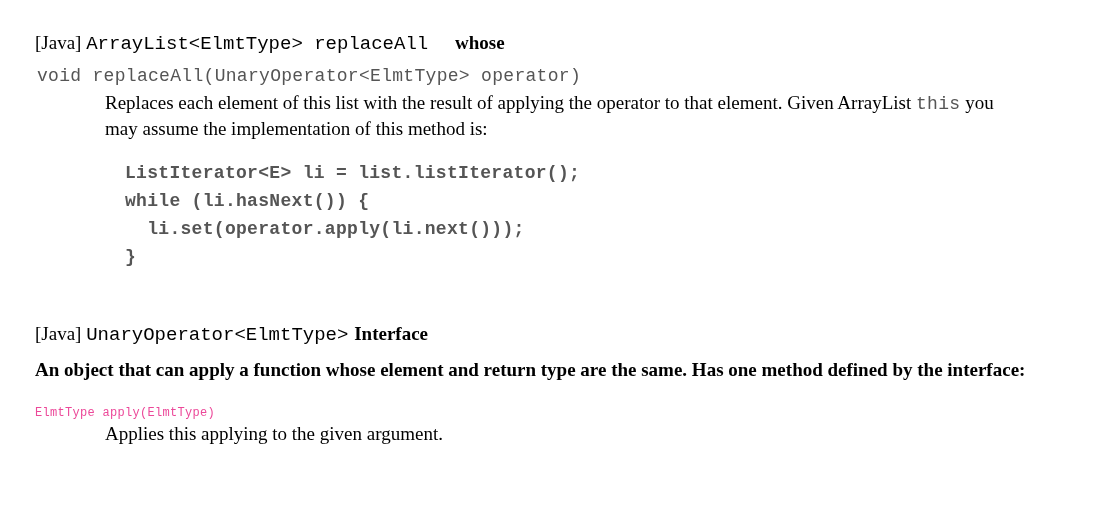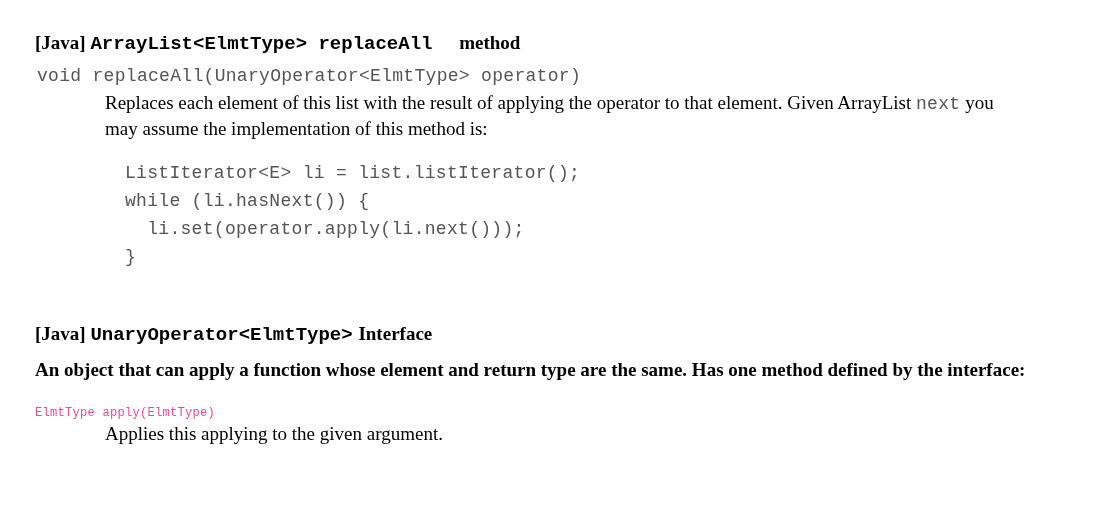--- a/index.html
+++ b/index.html
@@ -15,41 +15,42 @@
     }
     .mono {
       font-family: "Courier New", Courier, monospace;
       letter-spacing: 0.3px;
     }
     .heading {
       margin: 0 0 6px 0;
       font-size: 19px;
     }
     .heading .lang-tag {
-      font-weight: bold;
+      font-weight: normal;
     }
     .heading .type-name {
       font-family: "Courier New", Courier, monospace;
-      font-weight: bold;
+      font-weight: normal;
     }
     .heading .suffix {
       font-weight: bold;
       margin-left: 22px;
     }
     .sig {
       color: #555;
       font-size: 18px;
       margin: 0 0 2px 2px;
     }
     .indent1 {
       margin-left: 70px;
       margin-right: 30px;
     }
     .indent2 {
       margin-left: 90px;
+      font-weight: bold;
     }
     .code-block {
       color: #555;
       font-size: 18px;
       white-space: pre;
       line-height: 1.55;
       margin-top: 18px;
       margin-bottom: 45px;
     }
     .code-frag {
@@ -67,27 +68,27 @@
       font-size: 12px;
       margin-top: 22px;
     }
   </style>
 </head>
 <body>
 
 <div class="heading">
   <span class="lang-tag">[Java]</span>
   <span class="type-name">ArrayList&lt;ElmtType&gt; replaceAll</span>
-  <span class="suffix">method</span>
+  <span class="suffix">whose</span>
 </div>
 
 <div class="sig mono">void replaceAll(UnaryOperator&lt;ElmtType&gt; operator)</div>
 
 <div class="indent1 body-text">
-  <span>Replaces each element of this list with the result of applying the operator to that element. Given ArrayList </span><span class="mono code-frag">next</span><span> you may assume the implementation of this method is:</span>
+  <span>Replaces each element of this list with the result of applying the operator to that element. Given ArrayList </span><span class="mono code-frag">this</span><span> you may assume the implementation of this method is:</span>
 </div>
 
 <div class="indent2 mono code-block">ListIterator&lt;E&gt; li = list.listIterator();
 while (li.hasNext()) {
   li.set(operator.apply(li.next()));
 }</div>
 
 <div class="heading section-gap">
   <span class="lang-tag">[Java]</span>
   <span class="type-name">UnaryOperator&lt;ElmtType&gt;</span>

